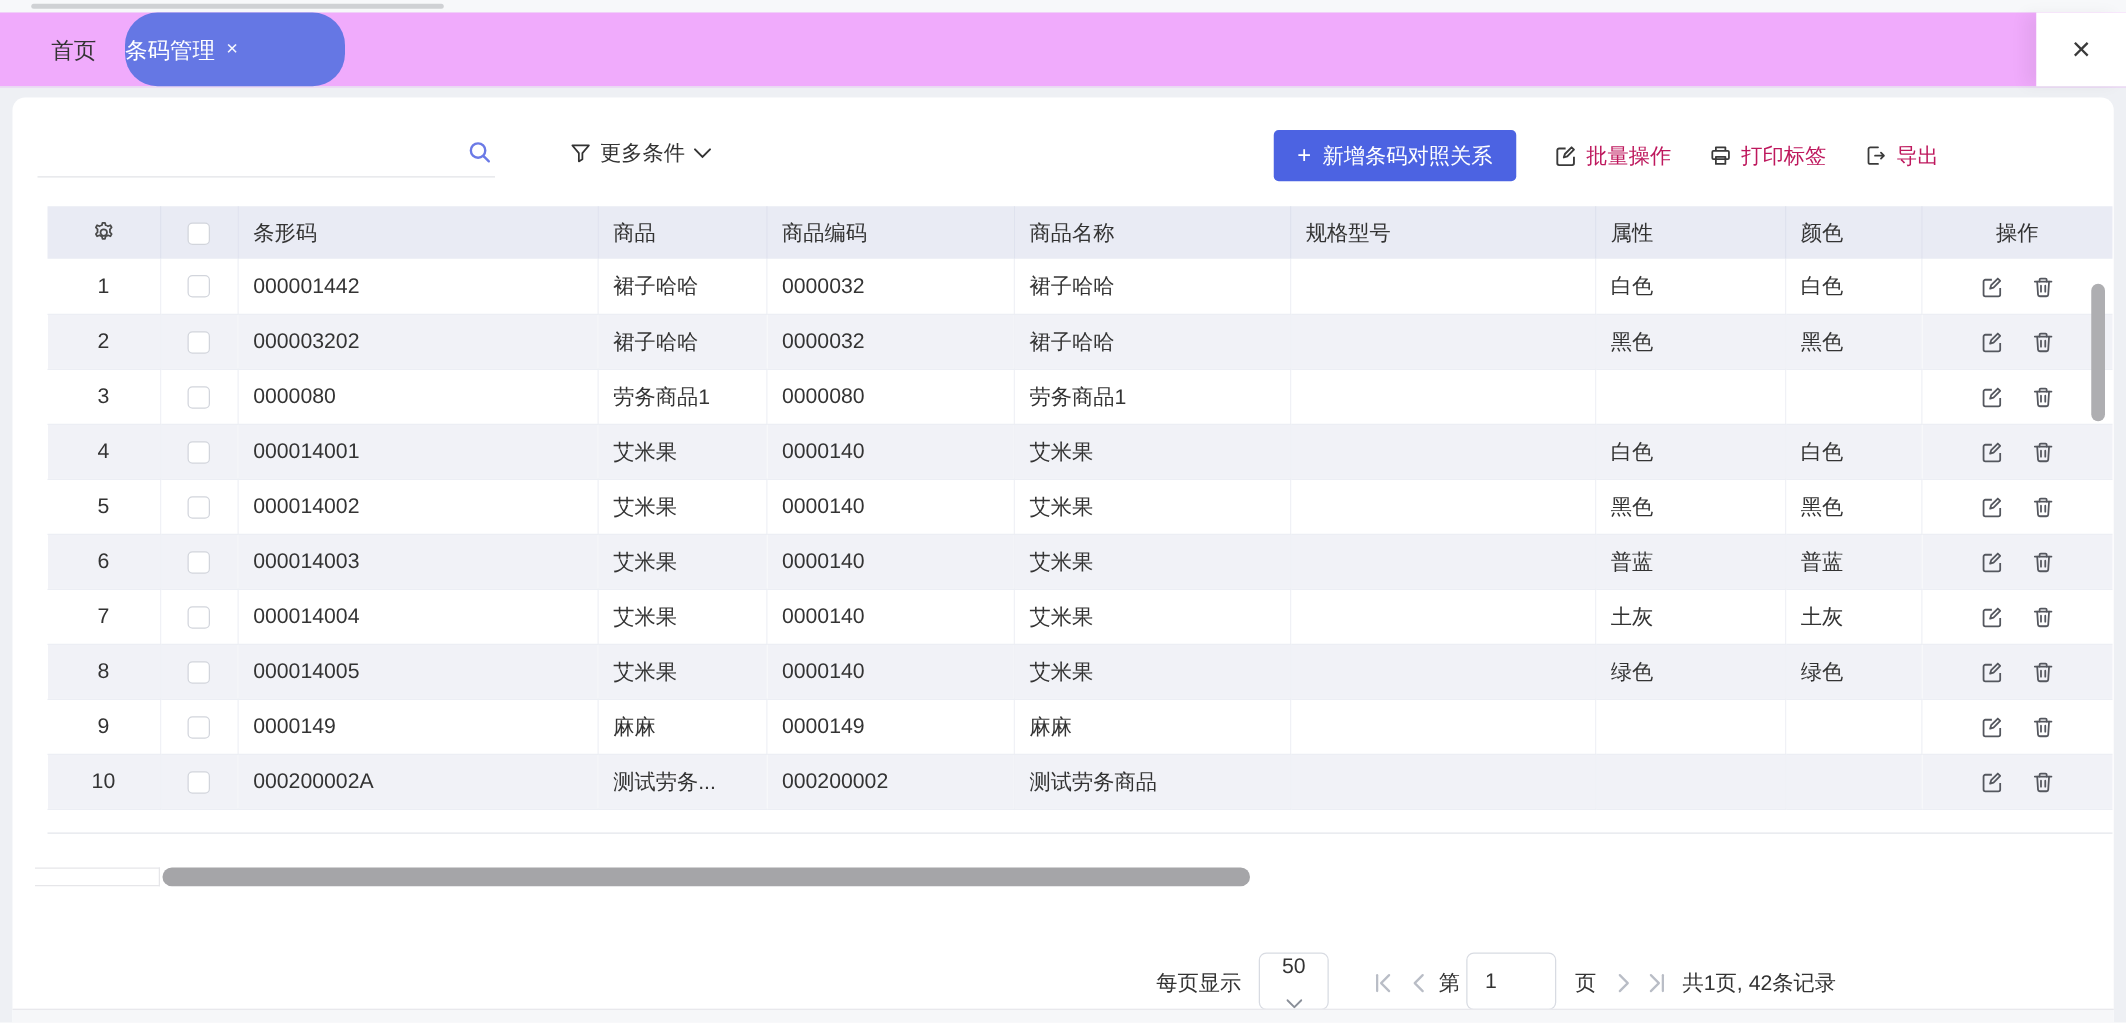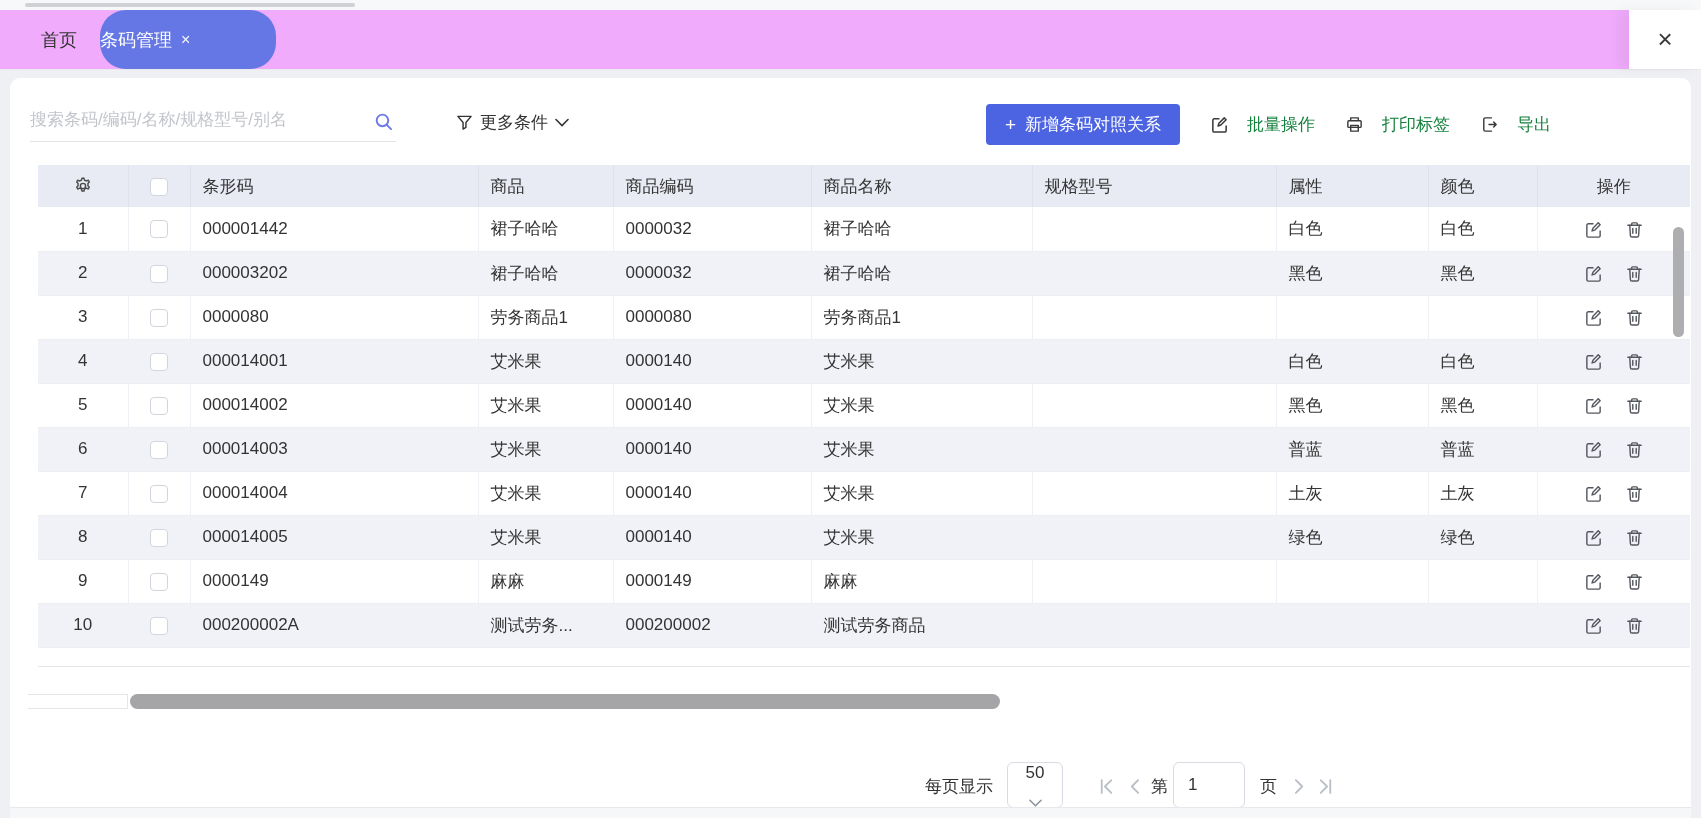--- a/index.html
+++ b/index.html
@@ -25,21 +25,21 @@
 
   
   .search-wrap { position:absolute; left:20px; top:28px; width:366px; height:36px; border-bottom:1px solid #e2e3e7; }
   .search-wrap input { border:none; outline:none; width:330px; font-size:17px; color:#333; background:transparent; padding:4px 0; font-family:inherit; }
   .search-wrap input::placeholder { color:#c2c5cc; }
   .search-icon { position:absolute; right:2px; top:5px; width:21px; height:21px; cursor:pointer; }
   .more-filters { position:absolute; left:446px; top:33px; display:flex; gap:7px; align-items:center; font-size:17px; color:#333; cursor:pointer; }
   .toolbar-actions { position:absolute; top:26px; right:140px; display:flex; align-items:center; gap:30px; height:41px; }
   .btn-primary { display:flex; align-items:center; gap:9px; padding:0 19px; height:41px; border-radius:4px; color:#fff; font-size:17px; border:none; cursor:pointer; font-family:inherit; }
   .btn-primary .plus { font-size:19px; line-height:1; }
-  .text-btn { display:flex; align-items:center; gap:18px; font-size:17px; color:#15803d; cursor:pointer; background:none; border:none; font-family:inherit; }
+  .text-btn { display:flex; align-items:center; gap:7px; font-size:17px; color:#be185d; cursor:pointer; background:none; border:none; font-family:inherit; }
   .text-btn svg { color:#3a3a3a; }
 
   
   .table-wrap { position:absolute; left:28px; top:87px; width:1652px; }
   table { border-collapse:collapse; table-layout:fixed; width:1652px; font-size:17px; color:#333; }
   thead th { height:42px; background:#e9ebf4; font-weight:400; text-align:left; padding:0 0 0 12px; border-right:1px solid #dfe2ee; }
   thead th:last-child { border-right:none; }
   tbody td { height:44px; background:#fff; border-bottom:1px solid #eceef4; border-right:1px solid #f0f1f6; padding:0 0 0 12px; white-space:nowrap; overflow:hidden; }
   tbody td:last-child { border-right:none; }
   tr.striped td { background:#f1f2f7; }
@@ -92,21 +92,20 @@
     </div>
     <div class="tab-spacer"></div>
     <div class="window-close">
       <span>×</span>
     </div>
   </div>
 
   <div class="panel">
 
     <div class="search-wrap">
-      <input type="text" placeholder="搜索条码/编码/名称/规格型号/别名" style="">
       <span class="search-icon">
         <svg width="21" height="21" viewBox="0 0 20 20" fill="none" stroke="#6b7ae6" stroke-width="1.8" stroke-linecap="round">
             <circle cx="9" cy="9" r="5.5"></circle>
             <path d="M13.4 13.4L17.2 17.2"></path>
           </svg>
       </span>
     </div>
 
     <div class="more-filters">
       <span style="display:inline-flex;">
@@ -473,17 +472,18 @@
         <svg width="17" height="17" viewBox="0 0 16 16" fill="none" stroke="currentColor" stroke-width="1.7" stroke-linecap="round" stroke-linejoin="round">
             <path d="M5.5 2l6 6-6 6"></path>
           </svg>
       </span>
       <span class="pg-abs pg-nav pg-last">
         <svg width="17" height="17" viewBox="0 0 16 16" fill="none" stroke="currentColor" stroke-width="1.7" stroke-linecap="round" stroke-linejoin="round">
             <path d="M12.5 2v12"></path>
             <path d="M3.5 2l6 6-6 6"></path>
           </svg>
       </span>
+      <span class="pg-abs pg-summary">共1页, 42条记录</span>
     </div>
 
     <div class="panel-footer"></div>
   </div>
 </div>
 
 </body></html>

